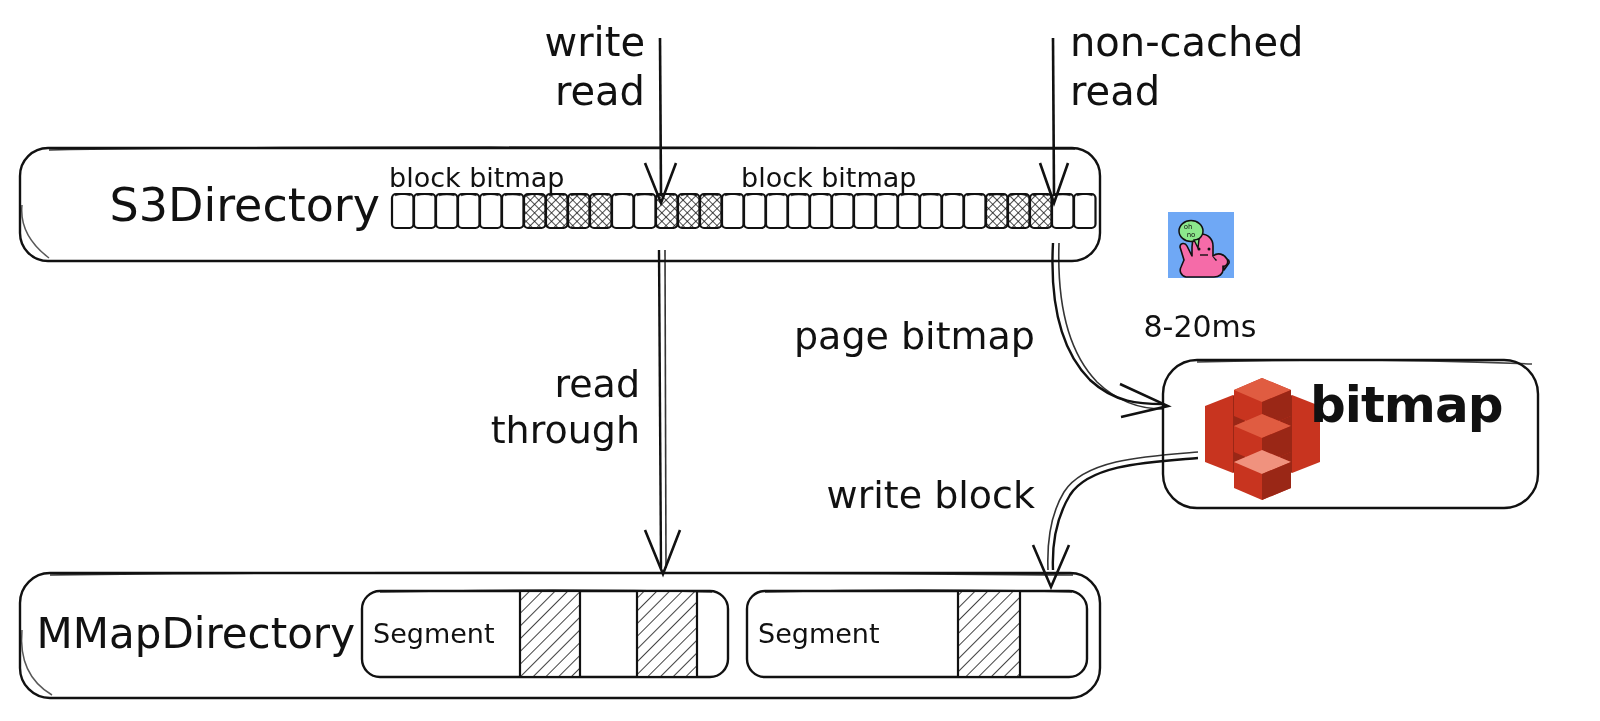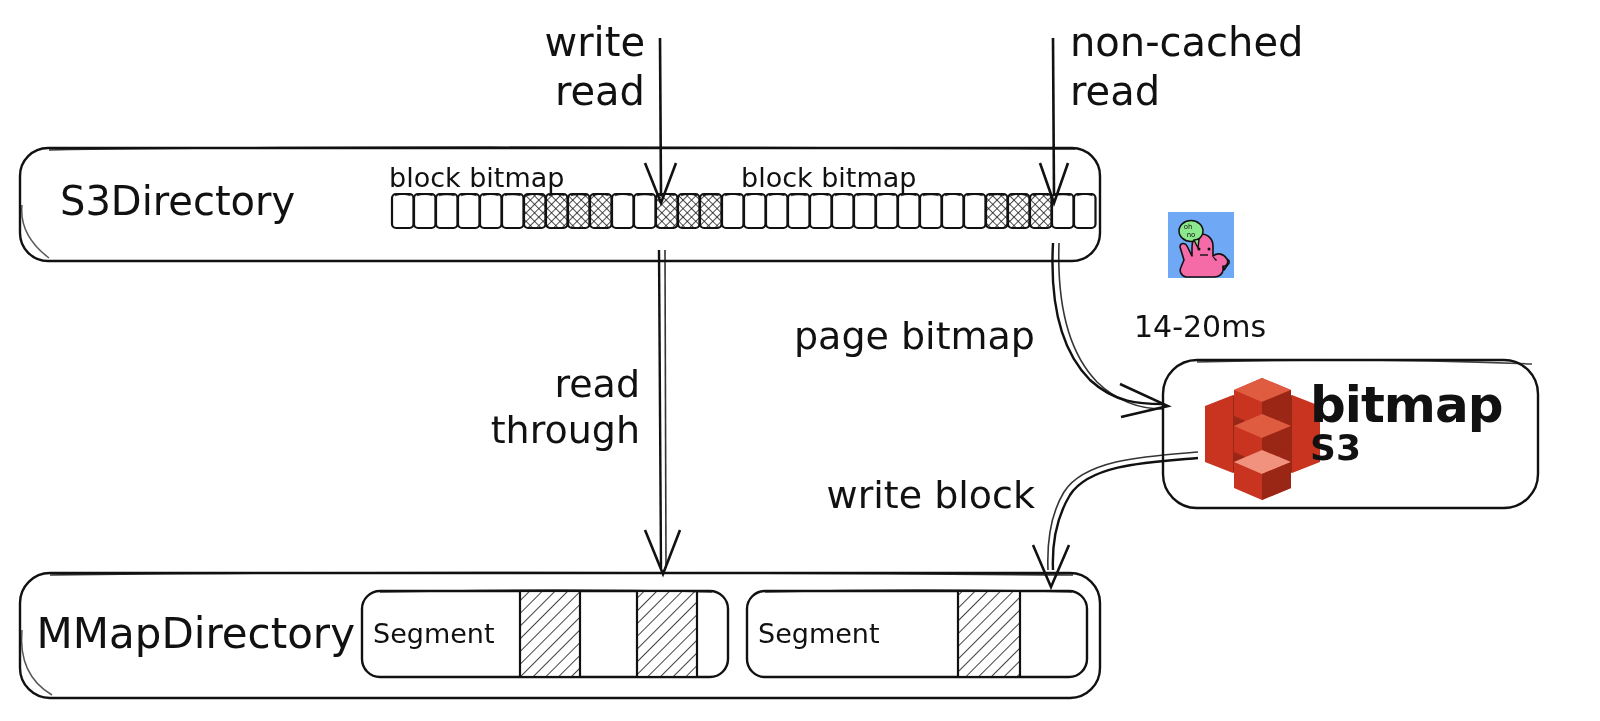--- a/index.html
+++ b/index.html
@@ -37,22 +37,22 @@
   }
   #noncached-read-label {
     left: 1070px; top: 18px; width: 300px;
     font-size: 40px;
     text-align: left;
   }
 
   
   #s3dir-title {
     left: 60px; top: 177px; width: 320px;
-    font-size: 40px;
-    text-align: left;
+    font-size: 46px;
+    text-align: right;
   }
   #mmapdir-title {
     left: 20px; top: 608px; width: 335px;
     font-size: 42px;
     text-align: right;
   }
 
   
   .bitmap-caption {
     font-size: 27px;
@@ -342,18 +342,17 @@
 
 <div class="lbl" id="read-through-label">
   <div>read</div>
   <div>through</div>
 </div>
 
 <div class="lbl" id="page-fault-label">page bitmap</div>
 
 <div class="lbl" id="write-block-label">write block</div>
 
-<div class="lbl" id="latency-label">14-20ms</div>
+<div class="lbl" id="latency-label">8-20ms</div>
 
 <div id="aws-wordmark">
   <div id="aws-amazon-text">bitmap</div>
-  <div id="aws-s3-text">S3</div>
 </div>
 
 </body></html>

